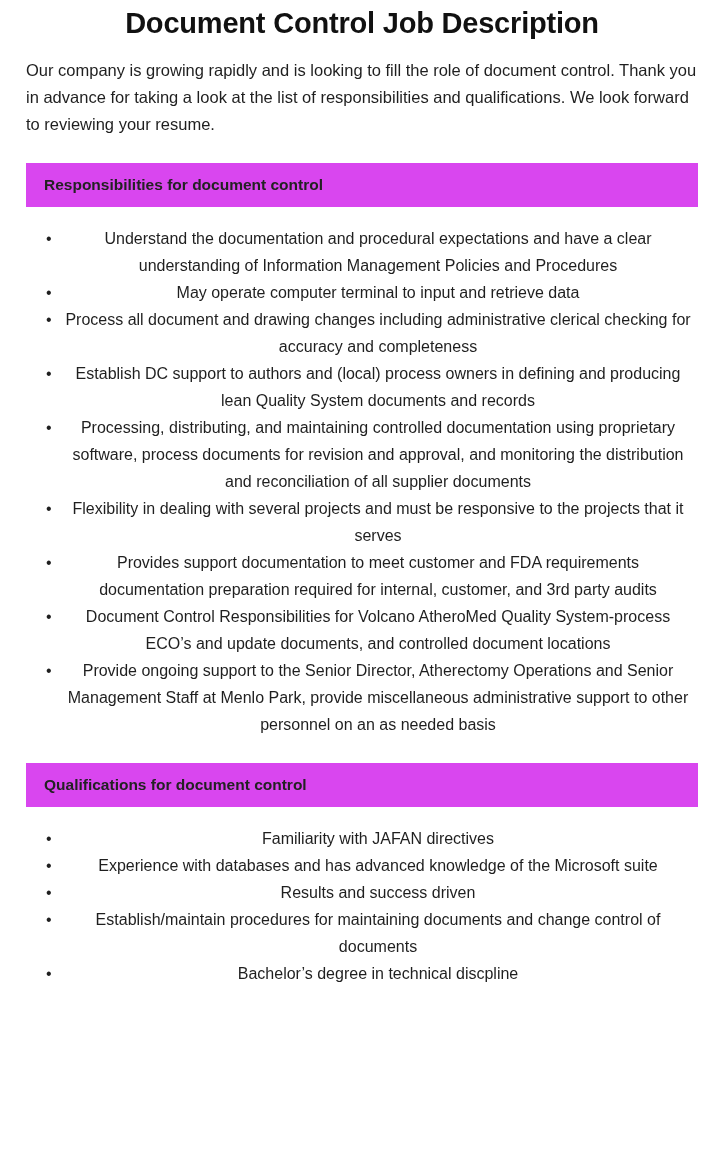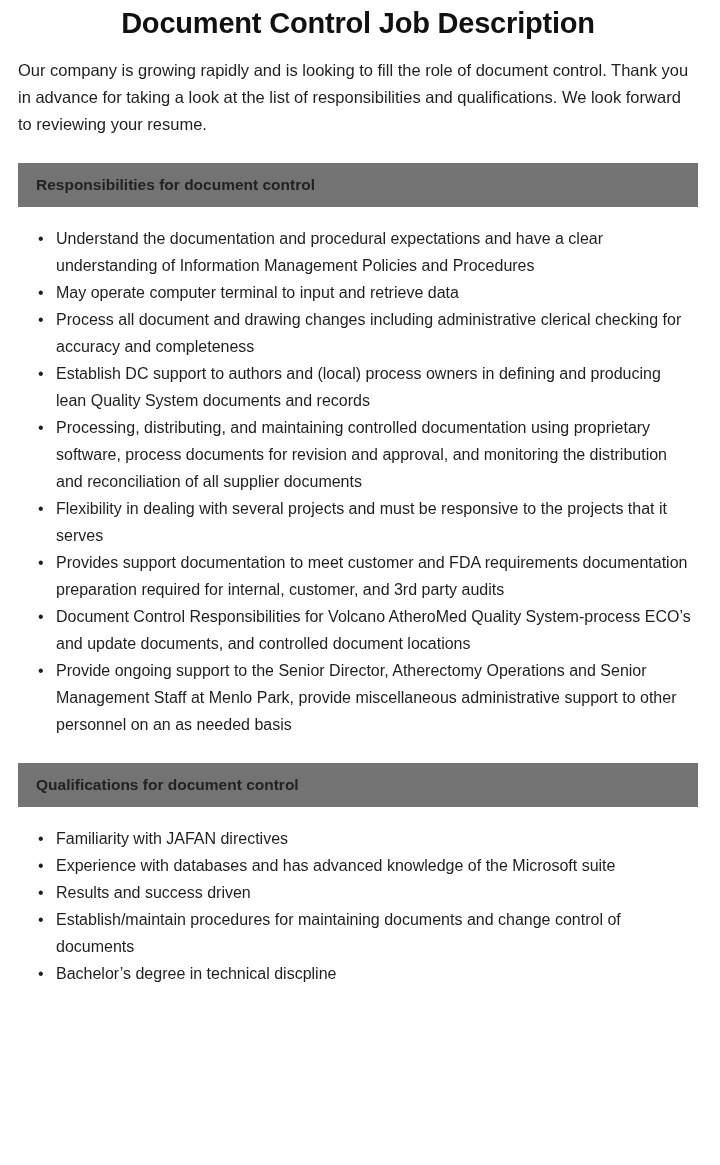--- a/index.html
+++ b/index.html
@@ -10,51 +10,52 @@
   body {
     width: 720px;
     min-height: 1165px;
     font-family: "Liberation Sans", sans-serif;
     color: #1a1a1a;
     -webkit-font-smoothing: antialiased;
   }
   .page {
     width: 720px;
     box-sizing: border-box;
-    padding: 0 22px 8px 18px;
+    padding: 0 22px 8px 26px;
   }
   .doc-title {
     font-size: 29px;
     line-height: 34px;
     font-weight: bold;
     text-align: center;
     margin: 6px 0 0 0;
     padding: 0;
     letter-spacing: -0.2px;
     color: #111111;
   }
   .intro {
     font-size: 16.5px;
     line-height: 27px;
     margin: 17px 0 0 0;
     color: #1f1f1f;
   }
   .section-header {
-    background: #737373;
+    background: #d946ef;
     font-size: 15.5px;
     font-weight: bold;
     color: #222222;
     padding: 13px 18px 13px 18px;
     margin: 25px 0 0 0;
     box-sizing: border-box;
   }
   .section-list {
     margin: 18px 0 0 0;
     padding: 0 0 0 38px;
     list-style: none;
+    text-align: center;
   }
   .section-list li {
     position: relative;
     font-size: 16px;
     line-height: 27px;
     color: #1f1f1f;
     margin: 0 0 0 0;
     padding: 0 6px 0 0;
   }
   .section-list li::before {

